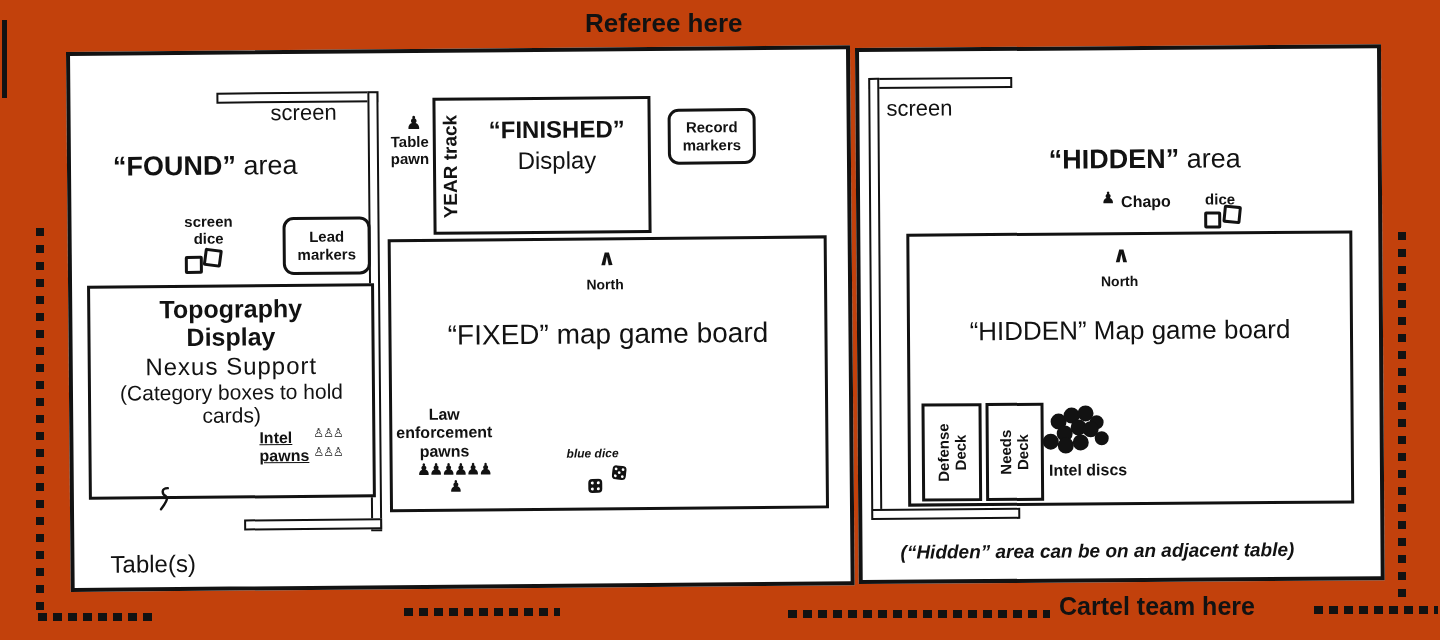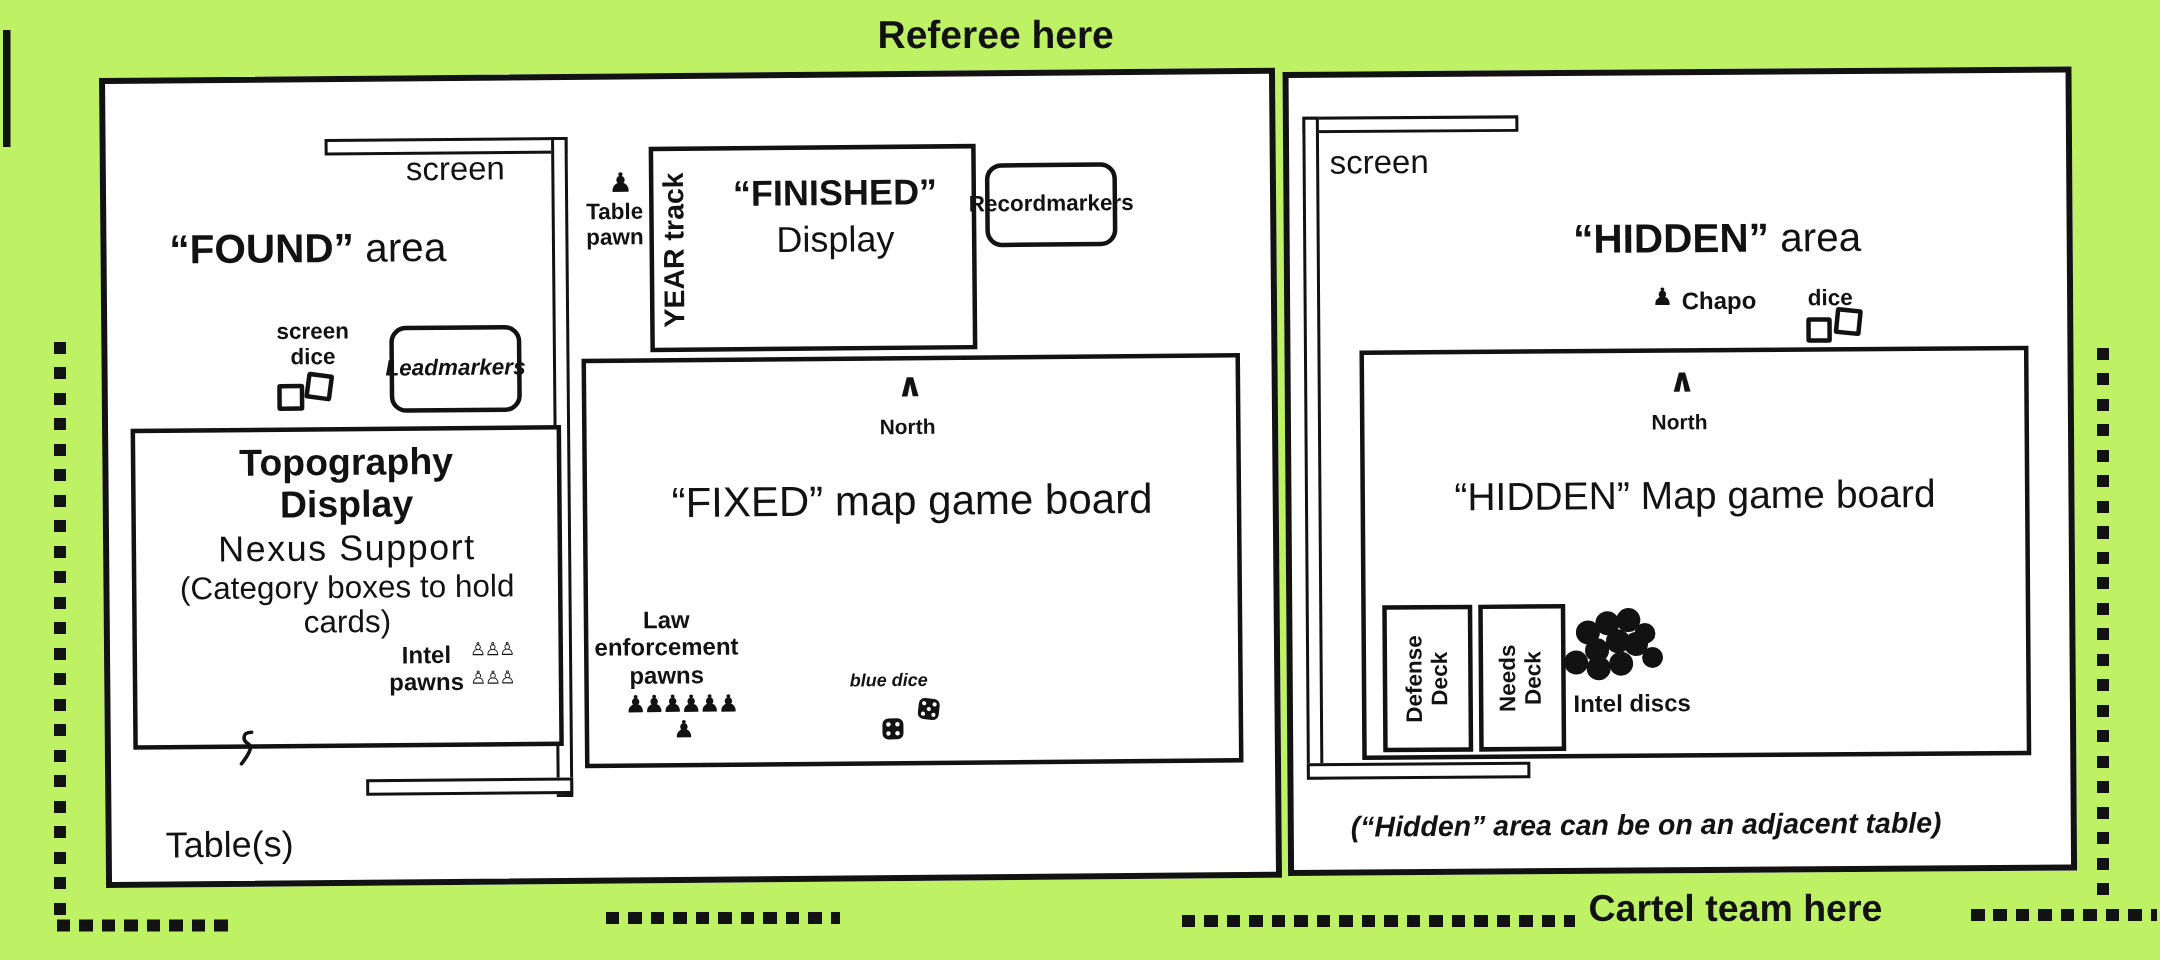--- a/index.html
+++ b/index.html
@@ -1,31 +1,31 @@
 <!DOCTYPE html>
 <html><head>
 <meta charset="utf-8">
 <style>
   html,body{margin:0;padding:0;background:#e8e8e8;}
   #canvas{
-    position:relative;width:1440px;height:640px;background:#bef264;overflow:hidden;
+    position:relative;width:1440px;height:640px;background:#c2410c;overflow:hidden;
     font-family:"Liberation Sans","DejaVu Sans",sans-serif;color:#121212;
   }
   .abs{position:absolute;}
   
   .table{position:absolute;border:4px solid #121212;background:#fff;}
   .left-table{left:66px;top:52px;width:776px;height:532px;transform:rotate(-0.5deg);transform-origin:0 0;}
   .right-table{left:855px;top:48px;width:518px;height:528px;transform:rotate(-0.4deg);transform-origin:0 0;}
   
   .screen-piece{position:absolute;background:#fff;border:2px solid #121212;}
   
   .inner-box{position:absolute;border:3px solid #121212;background:#fff;}
   .marker-box{position:absolute;border:3px solid #121212;border-radius:11px;background:#fff;
-    display:flex;flex-direction:row;align-items:center;justify-content:center;
-    font-size:15px;font-weight:700;line-height:1.2;text-align:center;}
+    display:flex;flex-direction:column;align-items:center;justify-content:center;
+    font-size:15px;font-weight:700;line-height:1.2;text-align:center;margin-left:11px;}
   .deck-box{position:absolute;border:3px solid #121212;background:#fff;
     display:flex;align-items:center;justify-content:center;}
   .deck-box .rot{transform:rotate(-90deg);font-size:15px;font-weight:700;line-height:1.15;
     text-align:center;white-space:nowrap;}
   
   .lbl{position:absolute;white-space:nowrap;}
   .screen-lbl{font-size:22px;font-weight:400;}
   .area-title{font-size:27px;}
   .area-title .b{font-weight:700;}
   .big-title{font-size:28px;text-align:center;white-space:nowrap;}
@@ -66,32 +66,32 @@
       <span class="b">“FOUND”</span><span> area</span>
     </div>
 
     <div class="small-lbl" style="left:97px;top:158px;width:80px;">
       <div>screen</div>
       <div>dice</div>
     </div>
     <div class="white-die" style="left:113px;top:201px;width:12px;height:12px;"></div>
     <div class="white-die" style="left:132px;top:194px;width:12px;height:12px;transform:rotate(8deg);"></div>
 
-    <div class="marker-box" style="left:188px;top:163px;width:82px;height:52px;font-style:italic;">
+    <div class="marker-box" style="left:200px;top:163px;width:82px;height:52px;">
       <div>Lead</div>
       <div>markers</div>
     </div>
 
     <div class="inner-box" style="left:15px;top:230px;width:281px;height:200px;text-align:center;padding-top:8px;box-sizing:content-box;">
       <div class="topo-line1">Topography</div>
       <div class="topo-line1">Display</div>
       <div class="topo-sub">Nexus Support</div>
       <div class="topo-note">(Category boxes to hold</div>
       <div class="topo-note">cards)</div>
-      <div class="lbl" style="left:168px;top:142px;font-size:16px;font-weight:700;line-height:1.1;text-align:center;">
+      <div class="lbl" style="left:168px;top:142px;font-size:16px;font-weight:700;line-height:1.1;text-align:left;text-decoration:underline;">
         <div>Intel</div>
         <div>pawns</div>
       </div>
       <div class="intel-row" style="left:222px;top:140px;">♙♙♙</div>
       <div class="intel-row" style="left:222px;top:159px;">♙♙♙</div>
     </div>
 
     <svg class="abs" style="left:82px;top:430px;" width="18" height="28" viewBox="0 0 18 28">
       <path d="M12 3 C5 3 6 9 10 11 C13 13 9 19 5 24" fill="none" stroke="#121212" stroke-width="2.4" stroke-linecap="round"></path>
     </svg>

